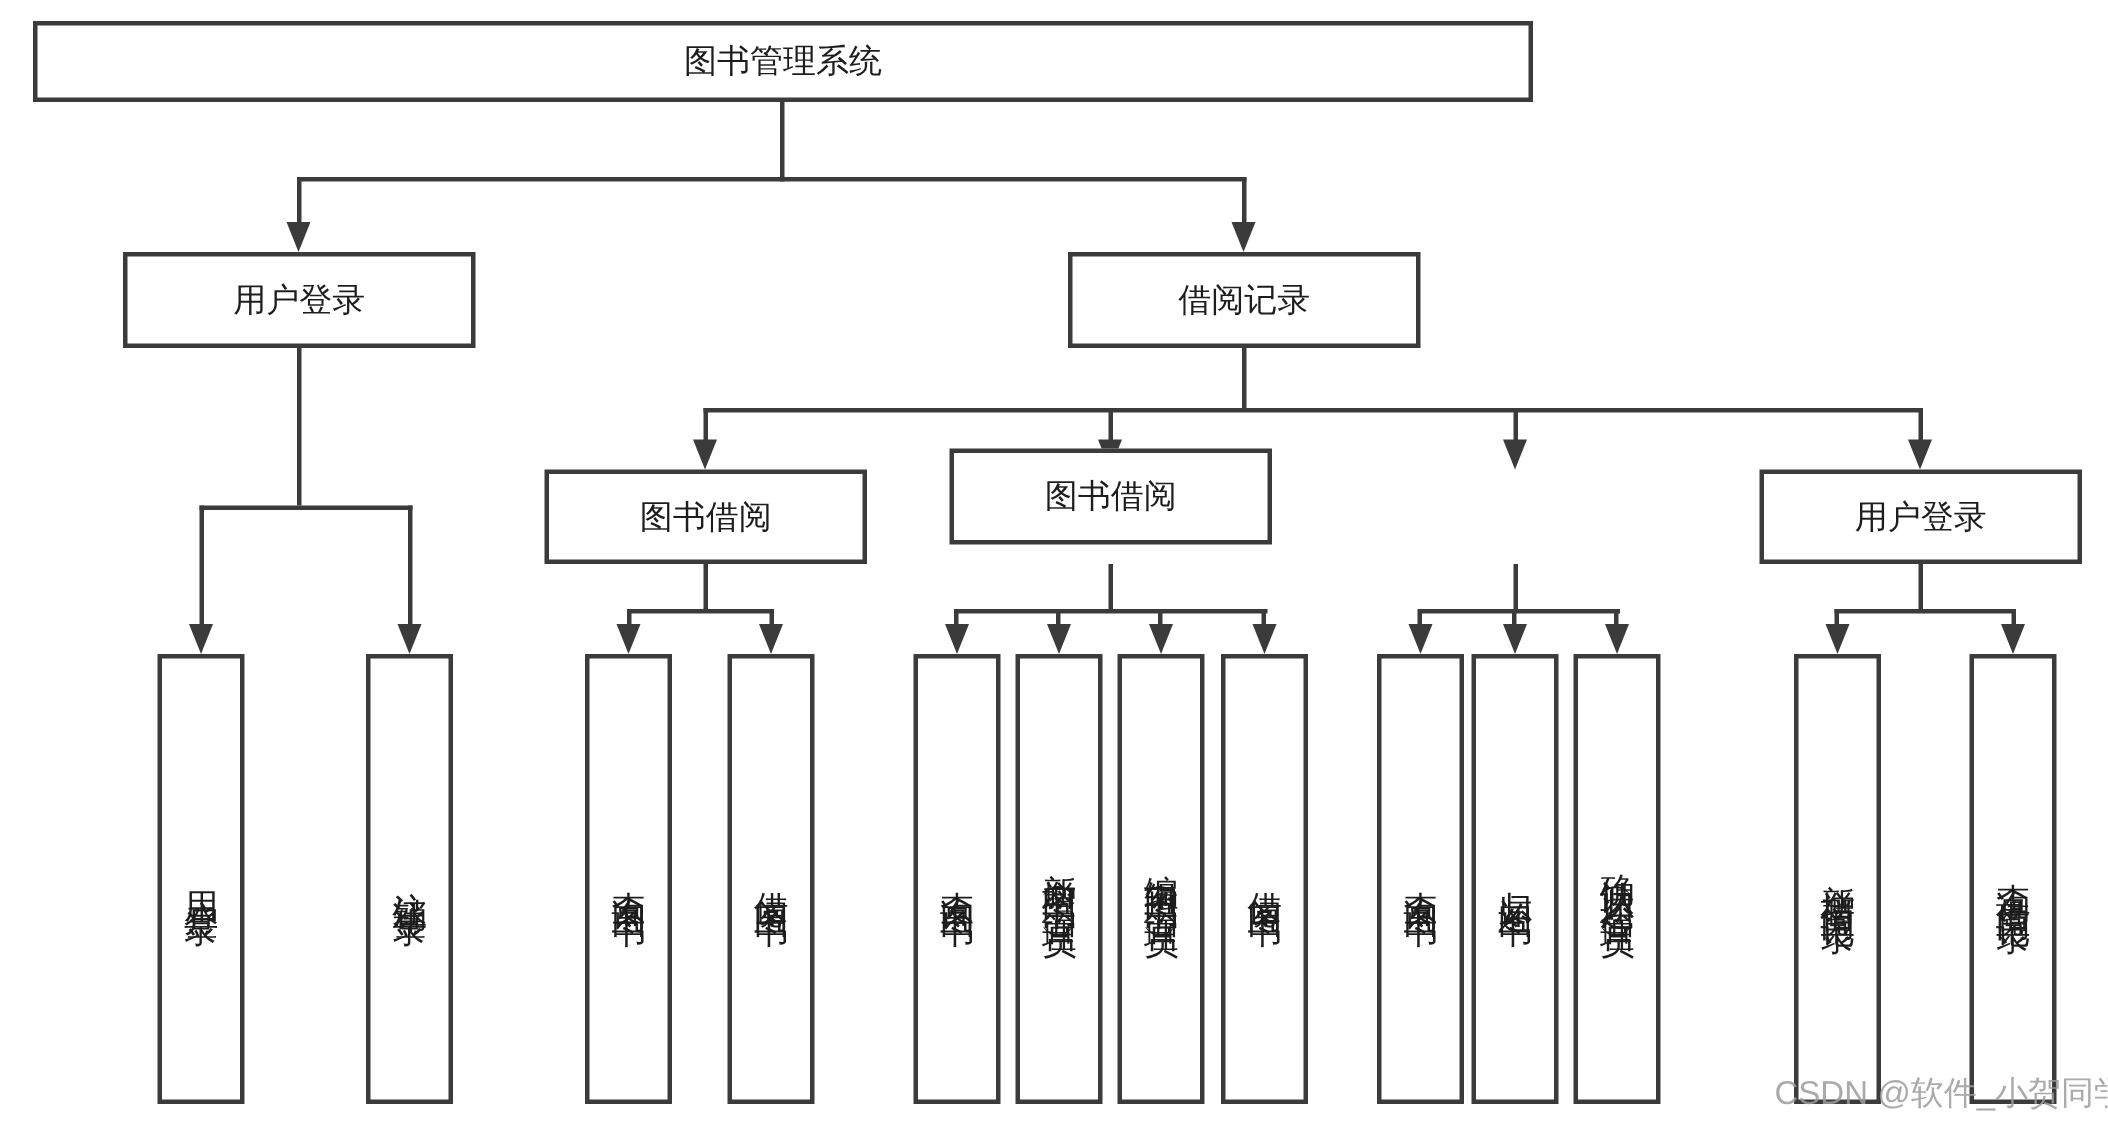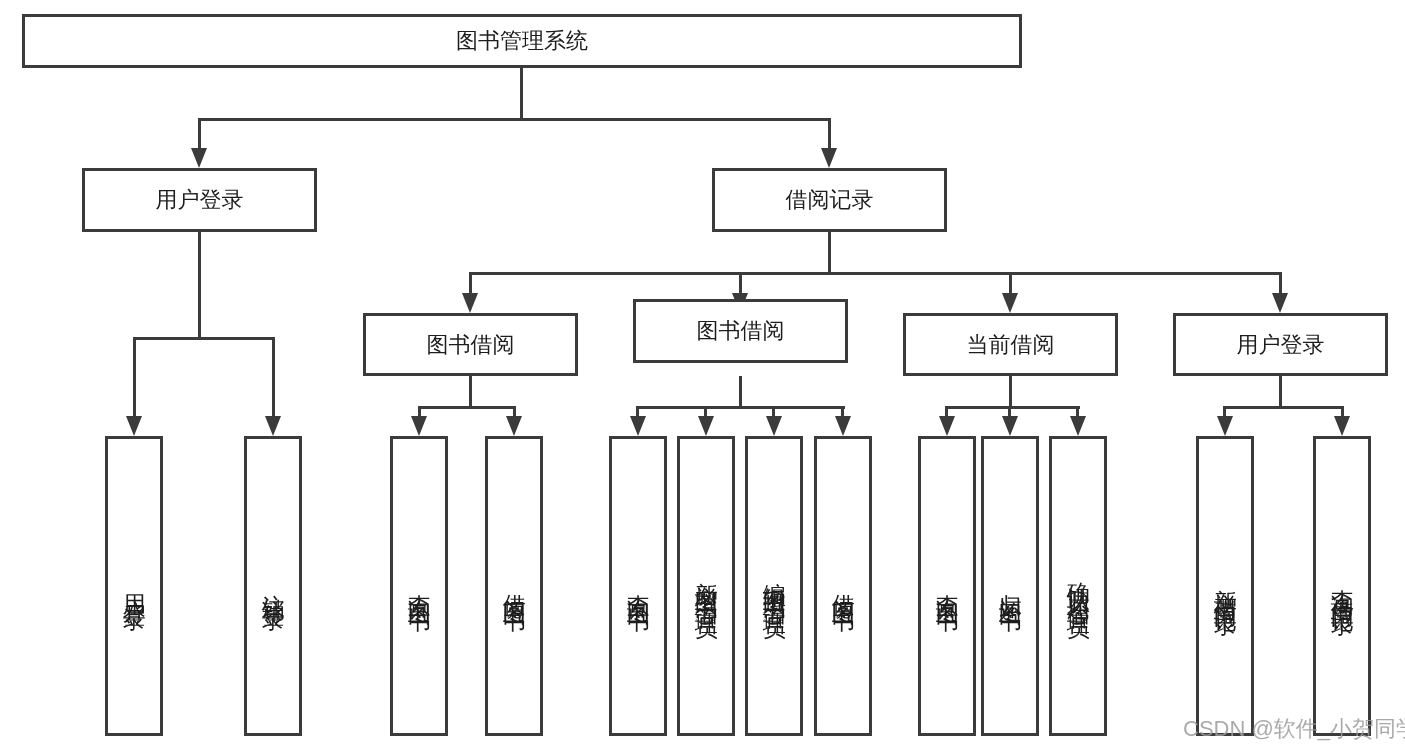--- a/index.html
+++ b/index.html
@@ -74,23 +74,20 @@
   <div class="vline" style="left:1009px;top:272px;width:3px;height:23px"></div>
   <div class="arrowhead" style="left:1002px;top:293px"></div>
   <div class="vline" style="left:1279px;top:272px;width:3px;height:23px"></div>
   <div class="arrowhead" style="left:1272px;top:293px"></div>
 
   <div class="box" style="left:363px;top:313px;width:215px;height:63px">
     <span>图书借阅</span>
   </div>
   <div class="box" style="left:633px;top:299px;width:215px;height:64px">
     <span>图书借阅</span>
-  </div>
-  <div class="box" style="left:903px;top:313px;width:215px;height:63px">
-    <span>当前借阅</span>
   </div>
   <div class="box" style="left:1173px;top:313px;width:215px;height:63px">
     <span>用户登录</span>
   </div>
 
   <div class="vline" style="left:469px;top:376px;width:3px;height:30px"></div>
   <div class="hline" style="left:418px;top:406px;width:98px;height:3px"></div>
   <div class="vline" style="left:418px;top:406px;width:3px;height:12px"></div>
   <div class="arrowhead" style="left:411px;top:416px"></div>
   <div class="vline" style="left:513px;top:406px;width:3px;height:12px"></div>

